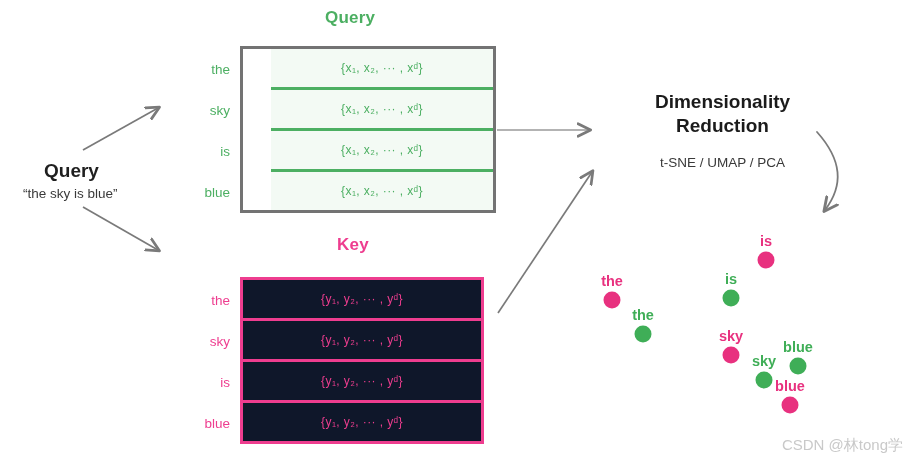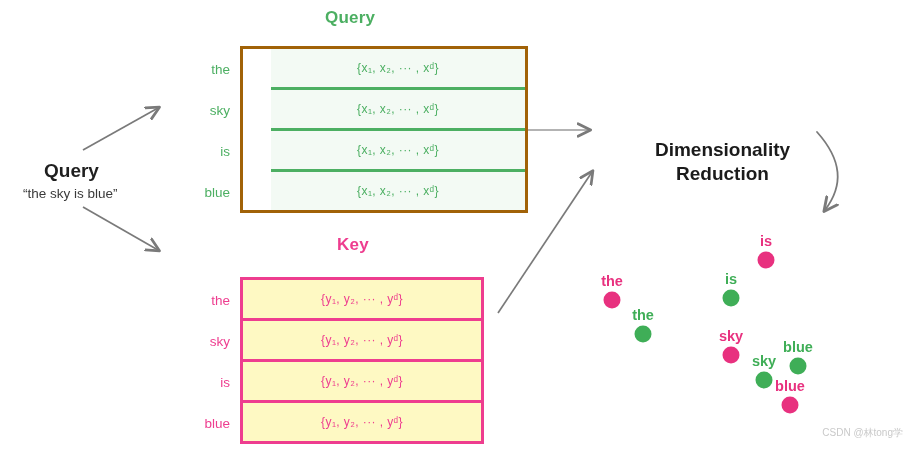--- a/index.html
+++ b/index.html
@@ -44,41 +44,40 @@
 
   
   .dr-title {
     left: 620px; top: 90px;
     width: 205px;
     text-align: center;
     font-size: 19px;
     font-weight: 700;
     line-height: 24px;
     color: #1b1b1b;
-    margin-top: 48px;
   }
   .dr-sub {
     left: 620px; top: 155px;
     width: 205px;
     text-align: center;
     font-size: 13.5px;
     color: #3a3a3a;
     white-space: nowrap;
   }
 
   
   .matrix {
     display: flex;
     flex-direction: column;
     box-sizing: border-box;
   }
   .matrix-query {
     left: 240px; top: 46px;
-    width: 288px; height: 167px;
-    border: 3px solid #a16207;
+    width: 256px; height: 167px;
+    border: 3px solid #737373;
     padding-left: 28px;
   }
   .matrix-key {
     left: 240px; top: 277px;
     width: 244px; height: 167px;
     border: 3px solid #EE3D8F;
   }
   .row {
     flex: 1 1 0;
     display: flex;
@@ -88,21 +87,21 @@
     font-size: 12px;
     letter-spacing: 0.4px;
     white-space: nowrap;
   }
   .matrix-query .row {
     background: #F3FAF4;
     color: #4CAF62;
     border-bottom: 3px solid #4CAF62;
   }
   .matrix-key .row {
-    background: #fef9c3;
+    background: #0f172a;
     color: #EE3D8F;
     border-bottom: 3px solid #EE3D8F;
   }
   .matrix .row:last-child { border-bottom: none; }
 
   
   .rowlabel {
     position: absolute;
     width: 52px;
     text-align: right;
@@ -137,22 +136,22 @@
 
   
   #arrows {
     left: 0; top: 0;
     width: 917px; height: 463px;
     pointer-events: none;
   }
 
   
   .watermark {
-    right: 14px; bottom: 23px;
-    font-size: 10px;
+    right: 14px; bottom: 8px;
+    font-size: 15px;
     color: #c9c9c9;
     white-space: nowrap;
   }
 </style>
 </head>
 <body>
 
 <div id="canvas">
 
   <svg id="arrows" class="abs" viewBox="0 0 917 463">
@@ -201,20 +200,21 @@
     <div class="row">{y₁, y₂, ··· , yᵈ}</div>
     <div class="row">{y₁, y₂, ··· , yᵈ}</div>
     <div class="row">{y₁, y₂, ··· , yᵈ}</div>
     <div class="row">{y₁, y₂, ··· , yᵈ}</div>
   </div>
 
   <div class="abs dr-title">
     <div>Dimensionality</div>
     <div>Reduction</div>
   </div>
+  <div class="abs dr-sub">t-SNE / UMAP / PCA</div>
 
   <div id="scatter" class="abs">
       <div class="pt-label lbl-q" style="left: 68px; top: 93px; color: rgb(63, 174, 87);">the</div>
       <div class="pt pt-q" style="left: 68px; top: 104px; background: rgb(63, 174, 87);"></div>
       <div class="pt-label lbl-q" style="left: 189px; top: 139px; color: rgb(63, 174, 87);">sky</div>
       <div class="pt pt-q" style="left: 189px; top: 150px; background: rgb(63, 174, 87);"></div>
       <div class="pt-label lbl-q" style="left: 156px; top: 57px; color: rgb(63, 174, 87);">is</div>
       <div class="pt pt-q" style="left: 156px; top: 68px; background: rgb(63, 174, 87);"></div>
       <div class="pt-label lbl-q" style="left: 223px; top: 125px; color: rgb(63, 174, 87);">blue</div>
       <div class="pt pt-q" style="left: 223px; top: 136px; background: rgb(63, 174, 87);"></div>

